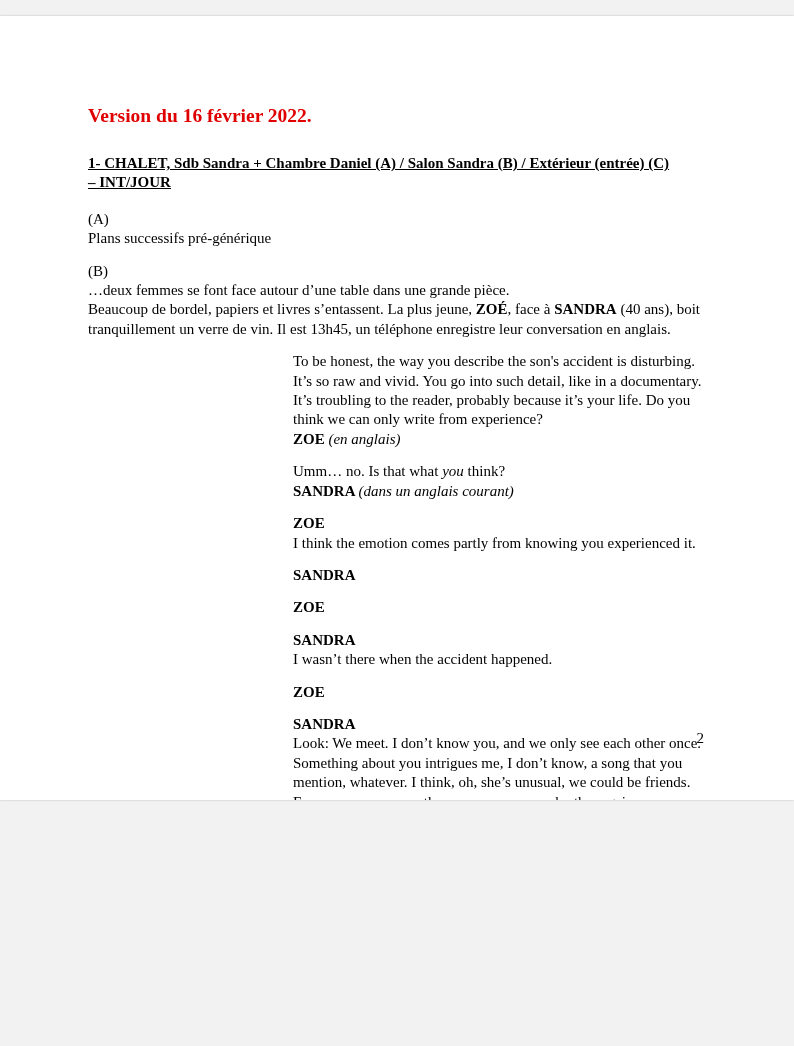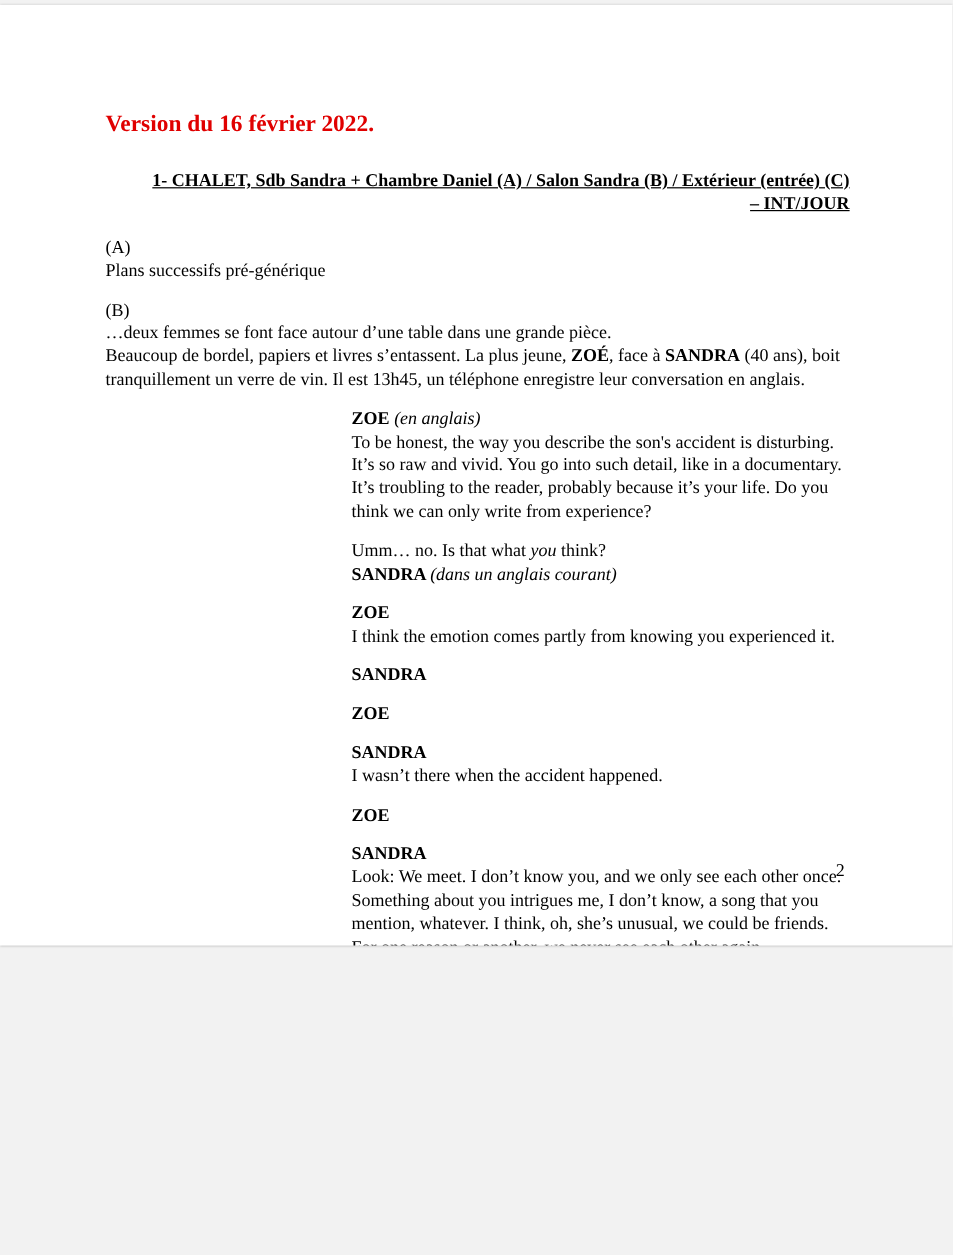--- a/index.html
+++ b/index.html
@@ -4,21 +4,21 @@
 <style>
   html, body {
     margin: 0;
     padding: 0;
     background: #f2f2f2;
   }
   .page {
     position: relative;
     width: 794px;
     height: 784px;
-    margin: 4px auto;
+    margin: 16px auto;
     background: #ffffff;
     font-family: "Liberation Serif", "DejaVu Serif", serif;
     font-size: 15px;
     line-height: 19.4px;
     color: #000000;
     overflow: hidden;
     box-shadow: 0 0 2px rgba(0,0,0,0.25);
   }
   .margins {
     position: absolute;
@@ -28,21 +28,20 @@
   }
   .version-title {
     margin-top: 88px;
     font-size: 19.5px;
     line-height: 24px;
     font-weight: bold;
   }
   .scene-heading {
     margin-top: 26px;
     font-weight: bold;
-    text-align: right;
   }
   .scene-heading .hl {
     text-decoration: underline;
   }
   .content {
     margin-top: 17px;
   }
   .blk {
     min-height: 19.4px;
   }
@@ -75,22 +74,22 @@
       <span class="hl">– INT/JOUR</span>
     </div>
     <div class="content" id="content">
         <div class="blk action"><span>(A)</span></div>
         <div class="blk action"><span>Plans successifs pré-générique</span></div>
         <div class="blk blank"></div>
         <div class="blk action"><span>(B)</span></div>
         <div class="blk action"><span>…deux femmes se font face autour d’une table dans une grande pièce.</span></div>
         <div class="blk action"><span>Beaucoup de bordel, papiers et livres s’entassent. La plus jeune, </span><span class="b">ZOÉ</span><span>, face à </span><span class="b">SANDRA</span><span> (40 ans), boit tranquillement un verre de vin. Il est 13h45, un téléphone enregistre leur conversation en anglais.</span></div>
         <div class="blk blank"></div>
+        <div class="blk cue-text"><span>To be honest, the way you describe the son's accident is disturbing. It’s so raw and vivid. You go into such detail, like in a documentary. It’s troubling to the reader, probably because it’s your life. Do you think we can only write from experience?</span></div>
         <div class="blk cue-head"><span class="b">ZOE </span><span class="i">(en anglais)</span></div>
-        <div class="blk cue-text"><span>To be honest, the way you describe the son's accident is disturbing. It’s so raw and vivid. You go into such detail, like in a documentary. It’s troubling to the reader, probably because it’s your life. Do you think we can only write from experience?</span></div>
         <div class="blk blank"></div>
         <div class="blk cue-text"><span>Umm… no. Is that what </span><span class="i">you</span><span> think?</span></div>
         <div class="blk cue-head"><span class="b">SANDRA </span><span class="i">(dans un anglais courant)</span></div>
         <div class="blk blank"></div>
         <div class="blk cue-head"><span class="b">ZOE</span></div>
         <div class="blk cue-text"><span>I think the emotion comes partly from knowing you experienced it.</span></div>
         <div class="blk blank"></div>
         <div class="blk cue-head"><span class="b">SANDRA</span></div>
         <div class="blk blank"></div>
         <div class="blk cue-head"><span class="b">ZOE</span></div>

